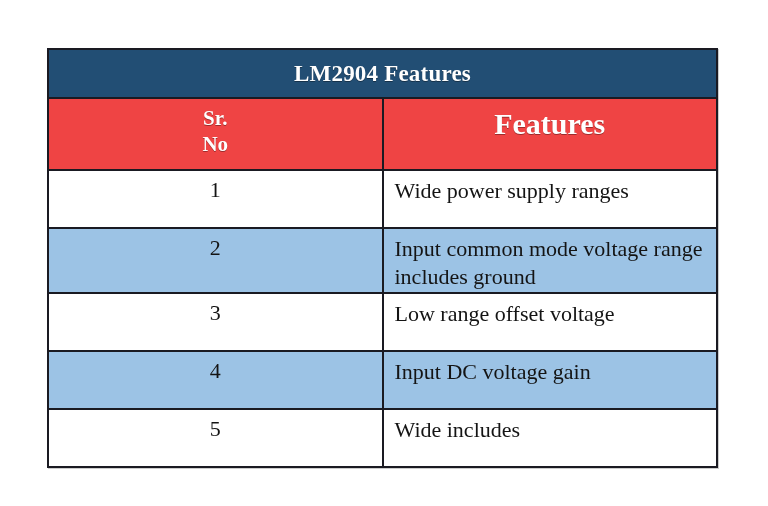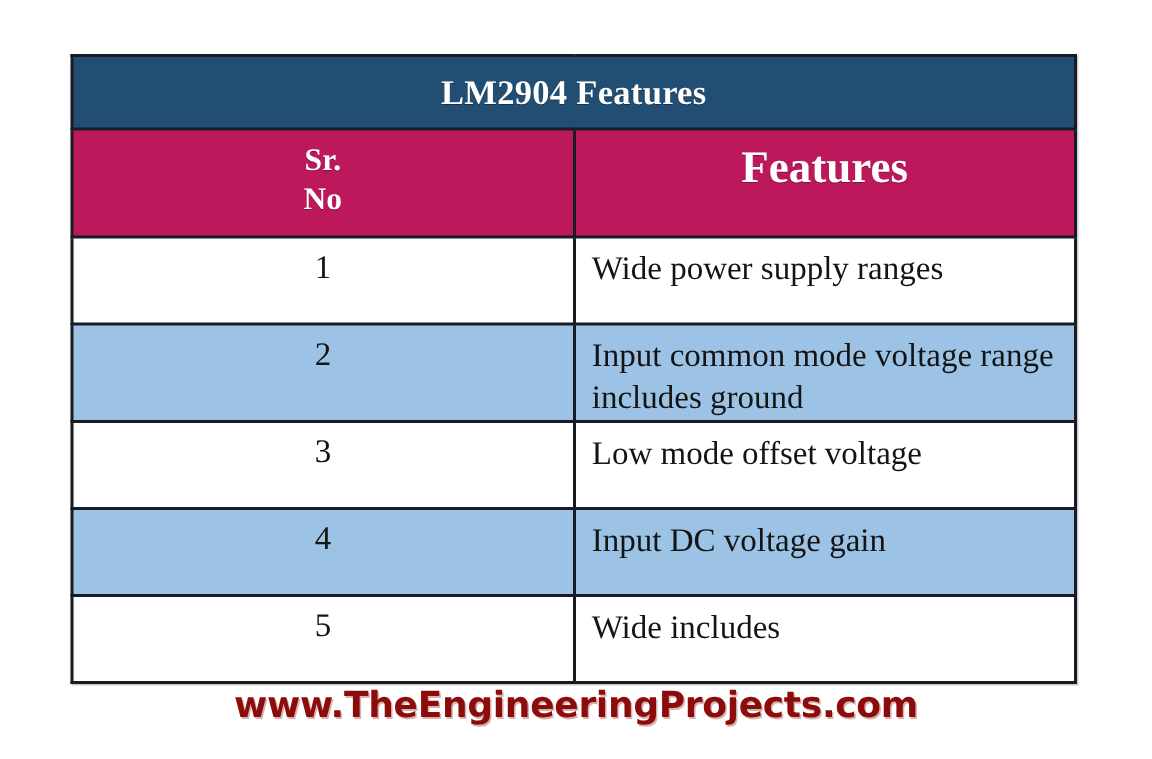--- a/index.html
+++ b/index.html
@@ -20,21 +20,21 @@
     position: relative;
     width: 768px;
     height: 506px;
     background: #ffffff;
   }
 
   
   .table-wrap {
     position: absolute;
     left: 47px;
-    top: 36px;
+    top: 48px;
     width: 571px;
   }
 
   table.features-table {
     width: 671px;
     border-collapse: collapse;
     table-layout: fixed;
     background: #ffffff;
     box-shadow: 1px 1px 0 0 rgba(0,0,0,0.20);
   }
@@ -54,21 +54,21 @@
     font-weight: bold;
     font-size: 23px;
     letter-spacing: 0.2px;
     height: 47px;
     line-height: 47px;
     text-shadow: 0 1px 0 rgba(0,0,0,0.35);
   }
 
   
   .colhead {
-    background: #be185d;
+    background: #ef4444;
     color: #ffffff;
     font-weight: bold;
     text-shadow: 0 1px 0 rgba(0,0,0,0.35);
     height: 72px;
     font-family: Liberation Serif, serif;
   }
   .colhead-sr {
     width: 101px;
     text-align: center;
     font-size: 21px;
@@ -150,32 +150,31 @@
           <td class="cell-feat">Wide power supply ranges</td>
         </tr>
 
         <tr class="body-row shade-blue row-h-2">
           <td class="cell-sr">2</td>
           <td class="cell-feat">Input common mode voltage range includes ground</td>
         </tr>
 
         <tr class="body-row shade-light row-h-1">
           <td class="cell-sr">3</td>
-          <td class="cell-feat">Low mode offset voltage</td>
+          <td class="cell-feat">Low range offset voltage</td>
         </tr>
 
         <tr class="body-row shade-blue row-h-1">
           <td class="cell-sr">4</td>
           <td class="cell-feat">Input DC voltage gain</td>
         </tr>
 
         <tr class="body-row shade-light row-h-1">
           <td class="cell-sr">5</td>
           <td class="cell-feat">Wide includes</td>
         </tr>
 
       </tbody>
     </table>
   </div>
 
-  <div class="watermark">www.TheEngineeringProjects.com</div>
 
 </div>
 
 </body></html>

